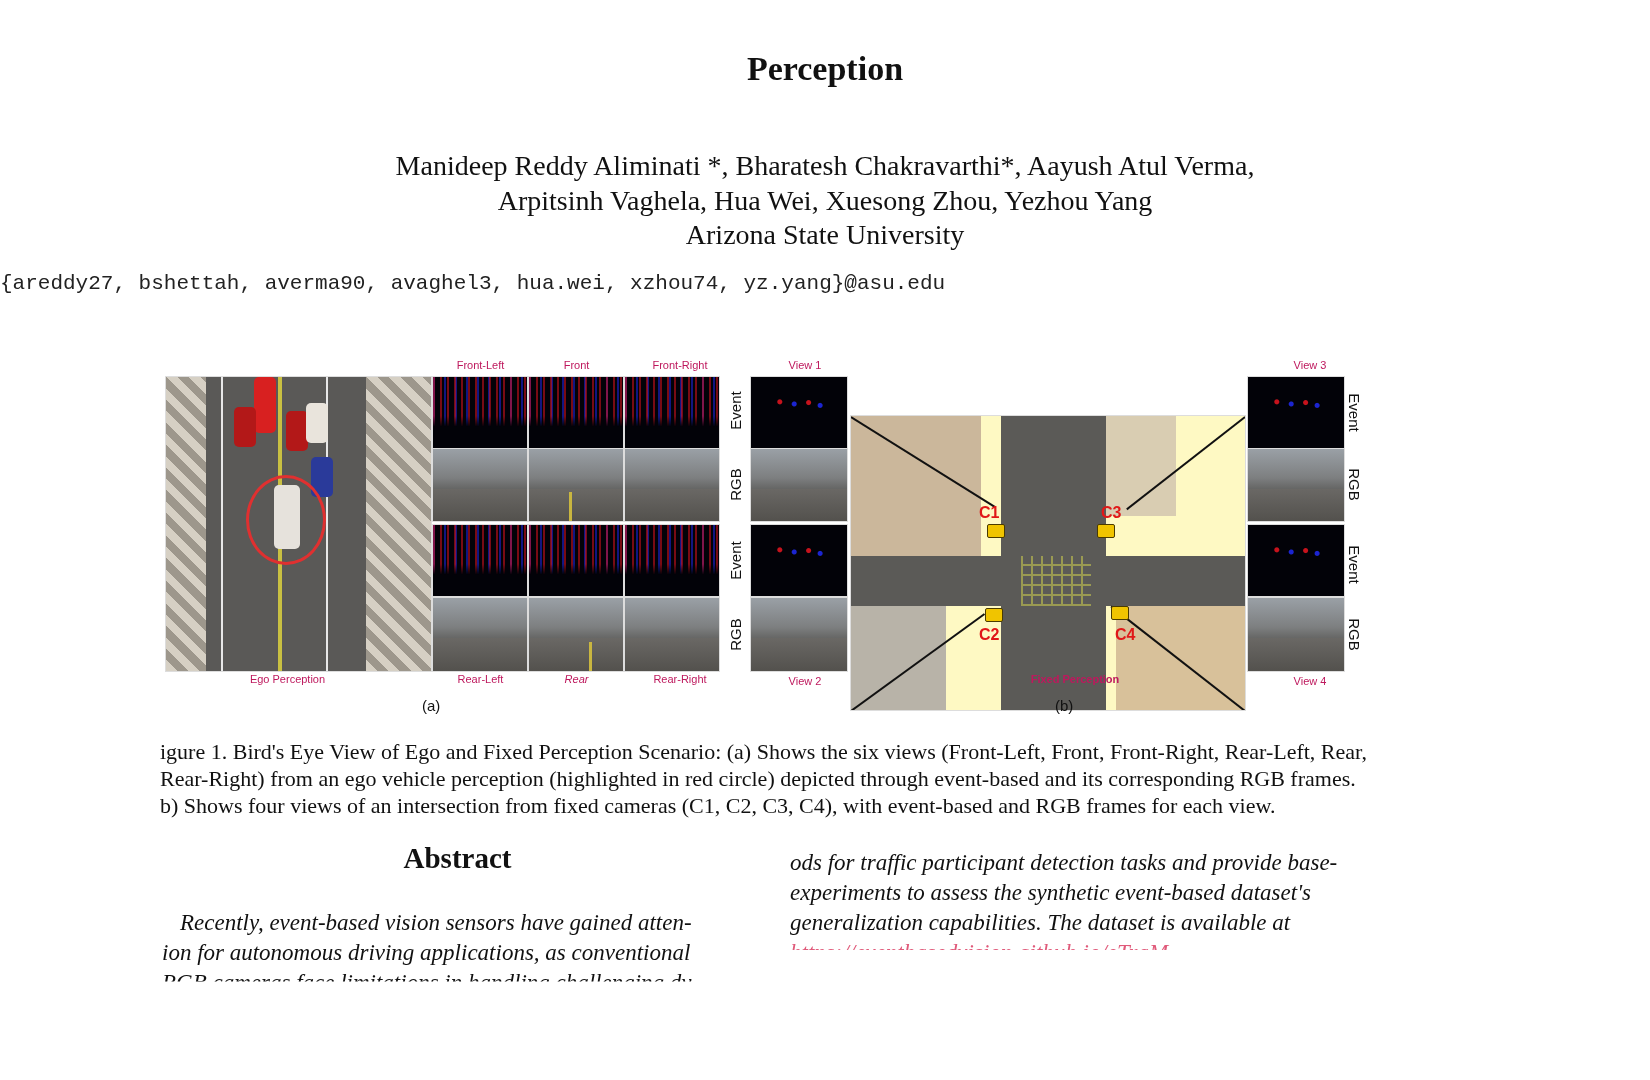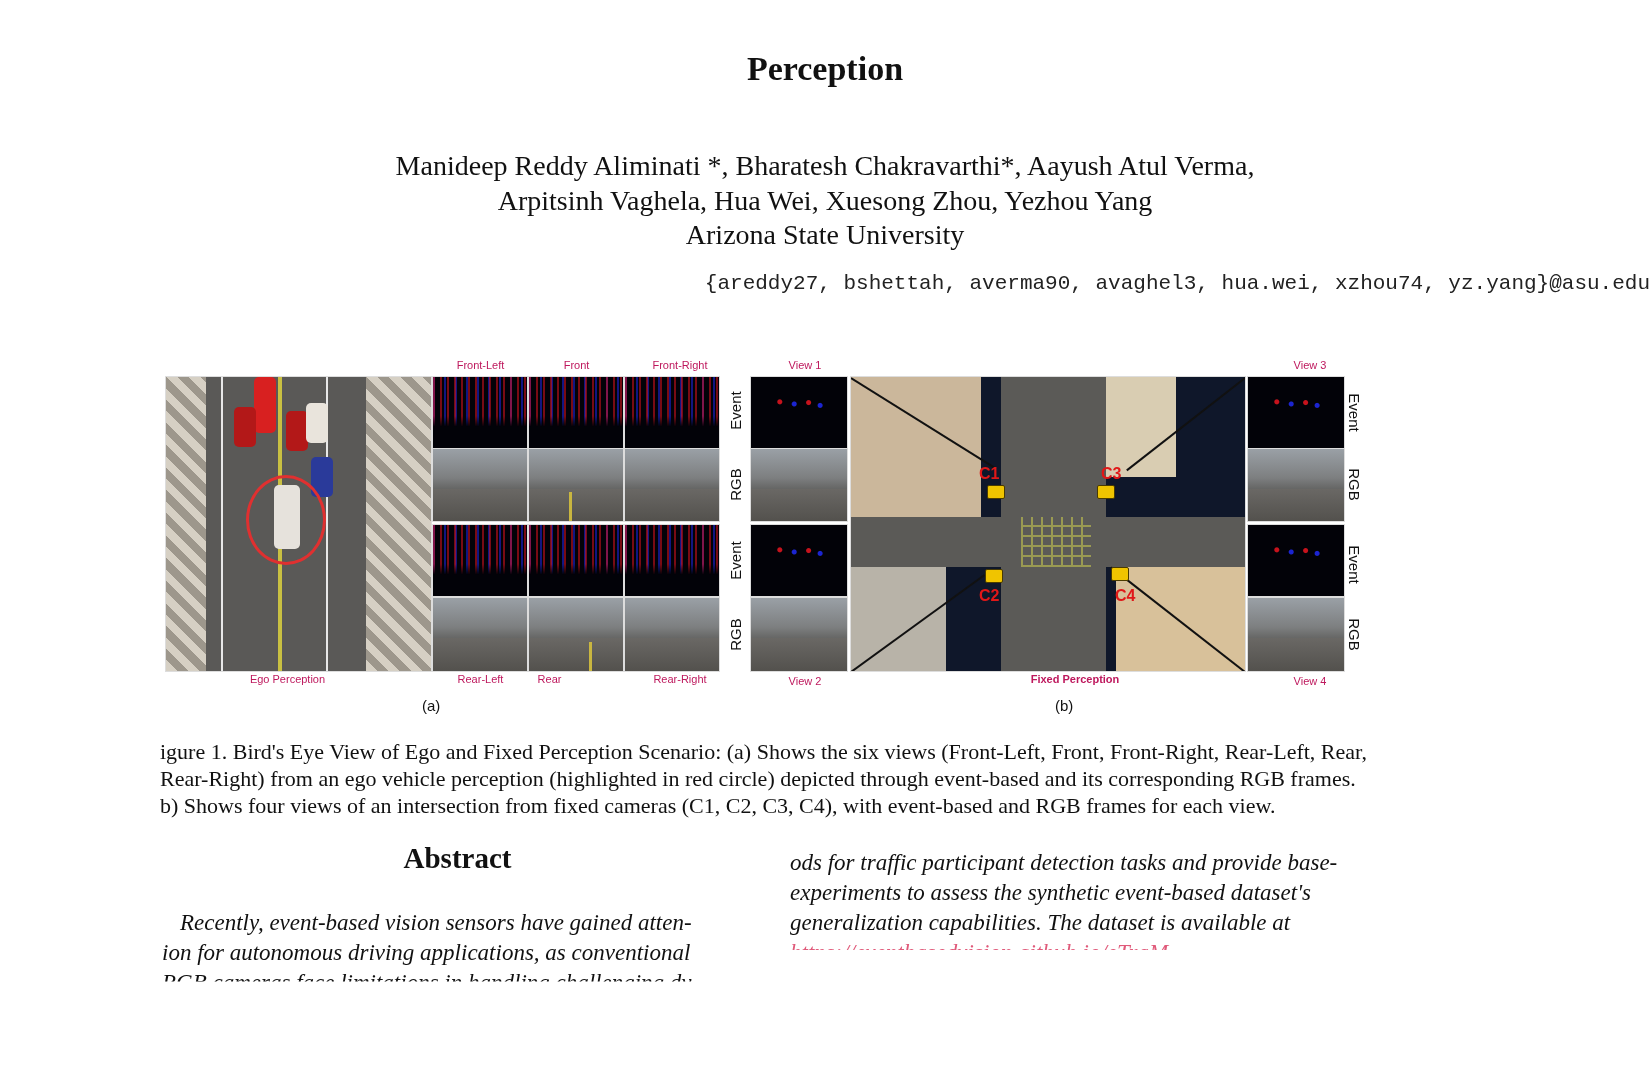--- a/index.html
+++ b/index.html
@@ -1,20 +1,20 @@
 <!DOCTYPE html>
 <html><head>
 <meta charset="utf-8">
 <style>
   html, body { margin:0; padding:0; background:#ffffff; }
   body { width:1650px; height:1080px; position:relative; overflow:hidden; font-family:"Liberation Serif", serif; color:#111; }
   .abs { position:absolute; }
   .title { left:0; width:1650px; top:50px; text-align:center; font-weight:bold; font-size:34px; }
   .authors { left:0; width:1650px; text-align:center; font-size:28px; line-height:36px; }
-  .email { left:0; width:1650px; top:272px; text-align:right; font-family:"Liberation Mono", monospace; font-size:21px; color:#222; }
+  .email { left:0; width:1650px; top:272px; text-align:left; font-family:"Liberation Mono", monospace; font-size:21px; color:#222; }
 
   .panel { position:absolute; overflow:hidden; border:1px solid #ddd; }
   .lbl { position:absolute; font-family:"Liberation Sans", sans-serif; font-size:11px; color:#be185d; text-align:center; white-space:nowrap; }
   .vlbl { position:absolute; font-family:"Liberation Sans", sans-serif; font-size:15px; color:#111; white-space:nowrap; }
   .rot-l { transform:rotate(-90deg); transform-origin:center center; }
   .rot-r { transform:rotate(90deg); transform-origin:center center; }
 
   .event { background:#020208; }
   .event::before { content:""; position:absolute; inset:0;
     background:
@@ -34,21 +34,21 @@
   .rgb .line { position:absolute; bottom:0; width:3px; height:40%; background:#c9b640; }
 
   .ego { background:#6b6a66; }
   .road { position:absolute; top:0; bottom:0; left:40px; width:220px; background:#5a5957; }
   .sidewalk { position:absolute; top:0; bottom:0; background: repeating-linear-gradient(45deg, #d6d0c4 0 8px, #9d978c 8px 16px); }
   .yline { position:absolute; top:0; bottom:0; width:4px; background:#c9c042; }
   .wline { position:absolute; top:0; bottom:0; width:2px; background:#e8e8e8; }
   .car { position:absolute; width:22px; height:40px; border-radius:5px; }
   .ring { position:absolute; border:3px solid #e03030; border-radius:50%; }
 
-  .fixed { background:#0f172a; }
+  .fixed { background:#fef9c3;margin-top:39px; }
   .fixed .b1 { position:absolute; background:#cdb89a; }
   .fixed .street { position:absolute; background:#5b5a57; }
   .camtag { position:absolute; color:#e01818; font-family:"Liberation Sans", sans-serif; font-weight:bold; font-size:16px; }
   .cam { position:absolute; width:16px; height:12px; background:#f0c400; border:1px solid #4a3b00; border-radius:2px; }
   .ray { position:absolute; height:2px; background:#111; transform-origin:0 50%; }
 
   .sublbl { position:absolute; font-family:"Liberation Sans", sans-serif; font-size:15px; }
   .caption { left:160px; width:1230px; top:738px; font-size:22px; line-height:27px; text-align:justify; }
   .caption span { display:block; white-space:nowrap; }
   .abs-head { left:380px; width:155px; top:842px; font-weight:bold; font-size:29px; text-align:center; }
@@ -102,21 +102,21 @@
   <div class="panel event" style="left:528px; top:524px; width:94px; height:71px;"></div>
   <div class="panel event" style="left:624px; top:524px; width:94px; height:71px;"></div>
 
   <div class="panel rgb" style="left:432px; top:597px; width:94px; height:73px;"></div>
   <div class="panel rgb" style="left:528px; top:597px; width:94px; height:73px;">
       <div class="line" style="left:60px; z-index:2;"></div>
     </div>
   <div class="panel rgb" style="left:624px; top:597px; width:94px; height:73px;"></div>
 
   <div class="lbl" style="left:433px; top:673px; width:95px;">Rear-Left</div>
-  <div class="lbl" style="left:502px; top:673px; width:95px;">Rear</div>
+  <div class="lbl" style="left:529px; top:673px; width:95px;font-style:italic;">Rear</div>
   <div class="lbl" style="left:625px; top:673px; width:110px;">Rear-Right</div>
 
   <div class="vlbl rot-l" style="left:715px; top:402px; width:40px; text-align:center;">Event</div>
   <div class="vlbl rot-l" style="left:715px; top:476px; width:40px; text-align:center;">RGB</div>
   <div class="vlbl rot-l" style="left:715px; top:552px; width:40px; text-align:center;">Event</div>
   <div class="vlbl rot-l" style="left:715px; top:626px; width:40px; text-align:center;">RGB</div>
 
   <div class="sublbl" style="left:422px; top:697px;">(a)</div>
 </div>
 

